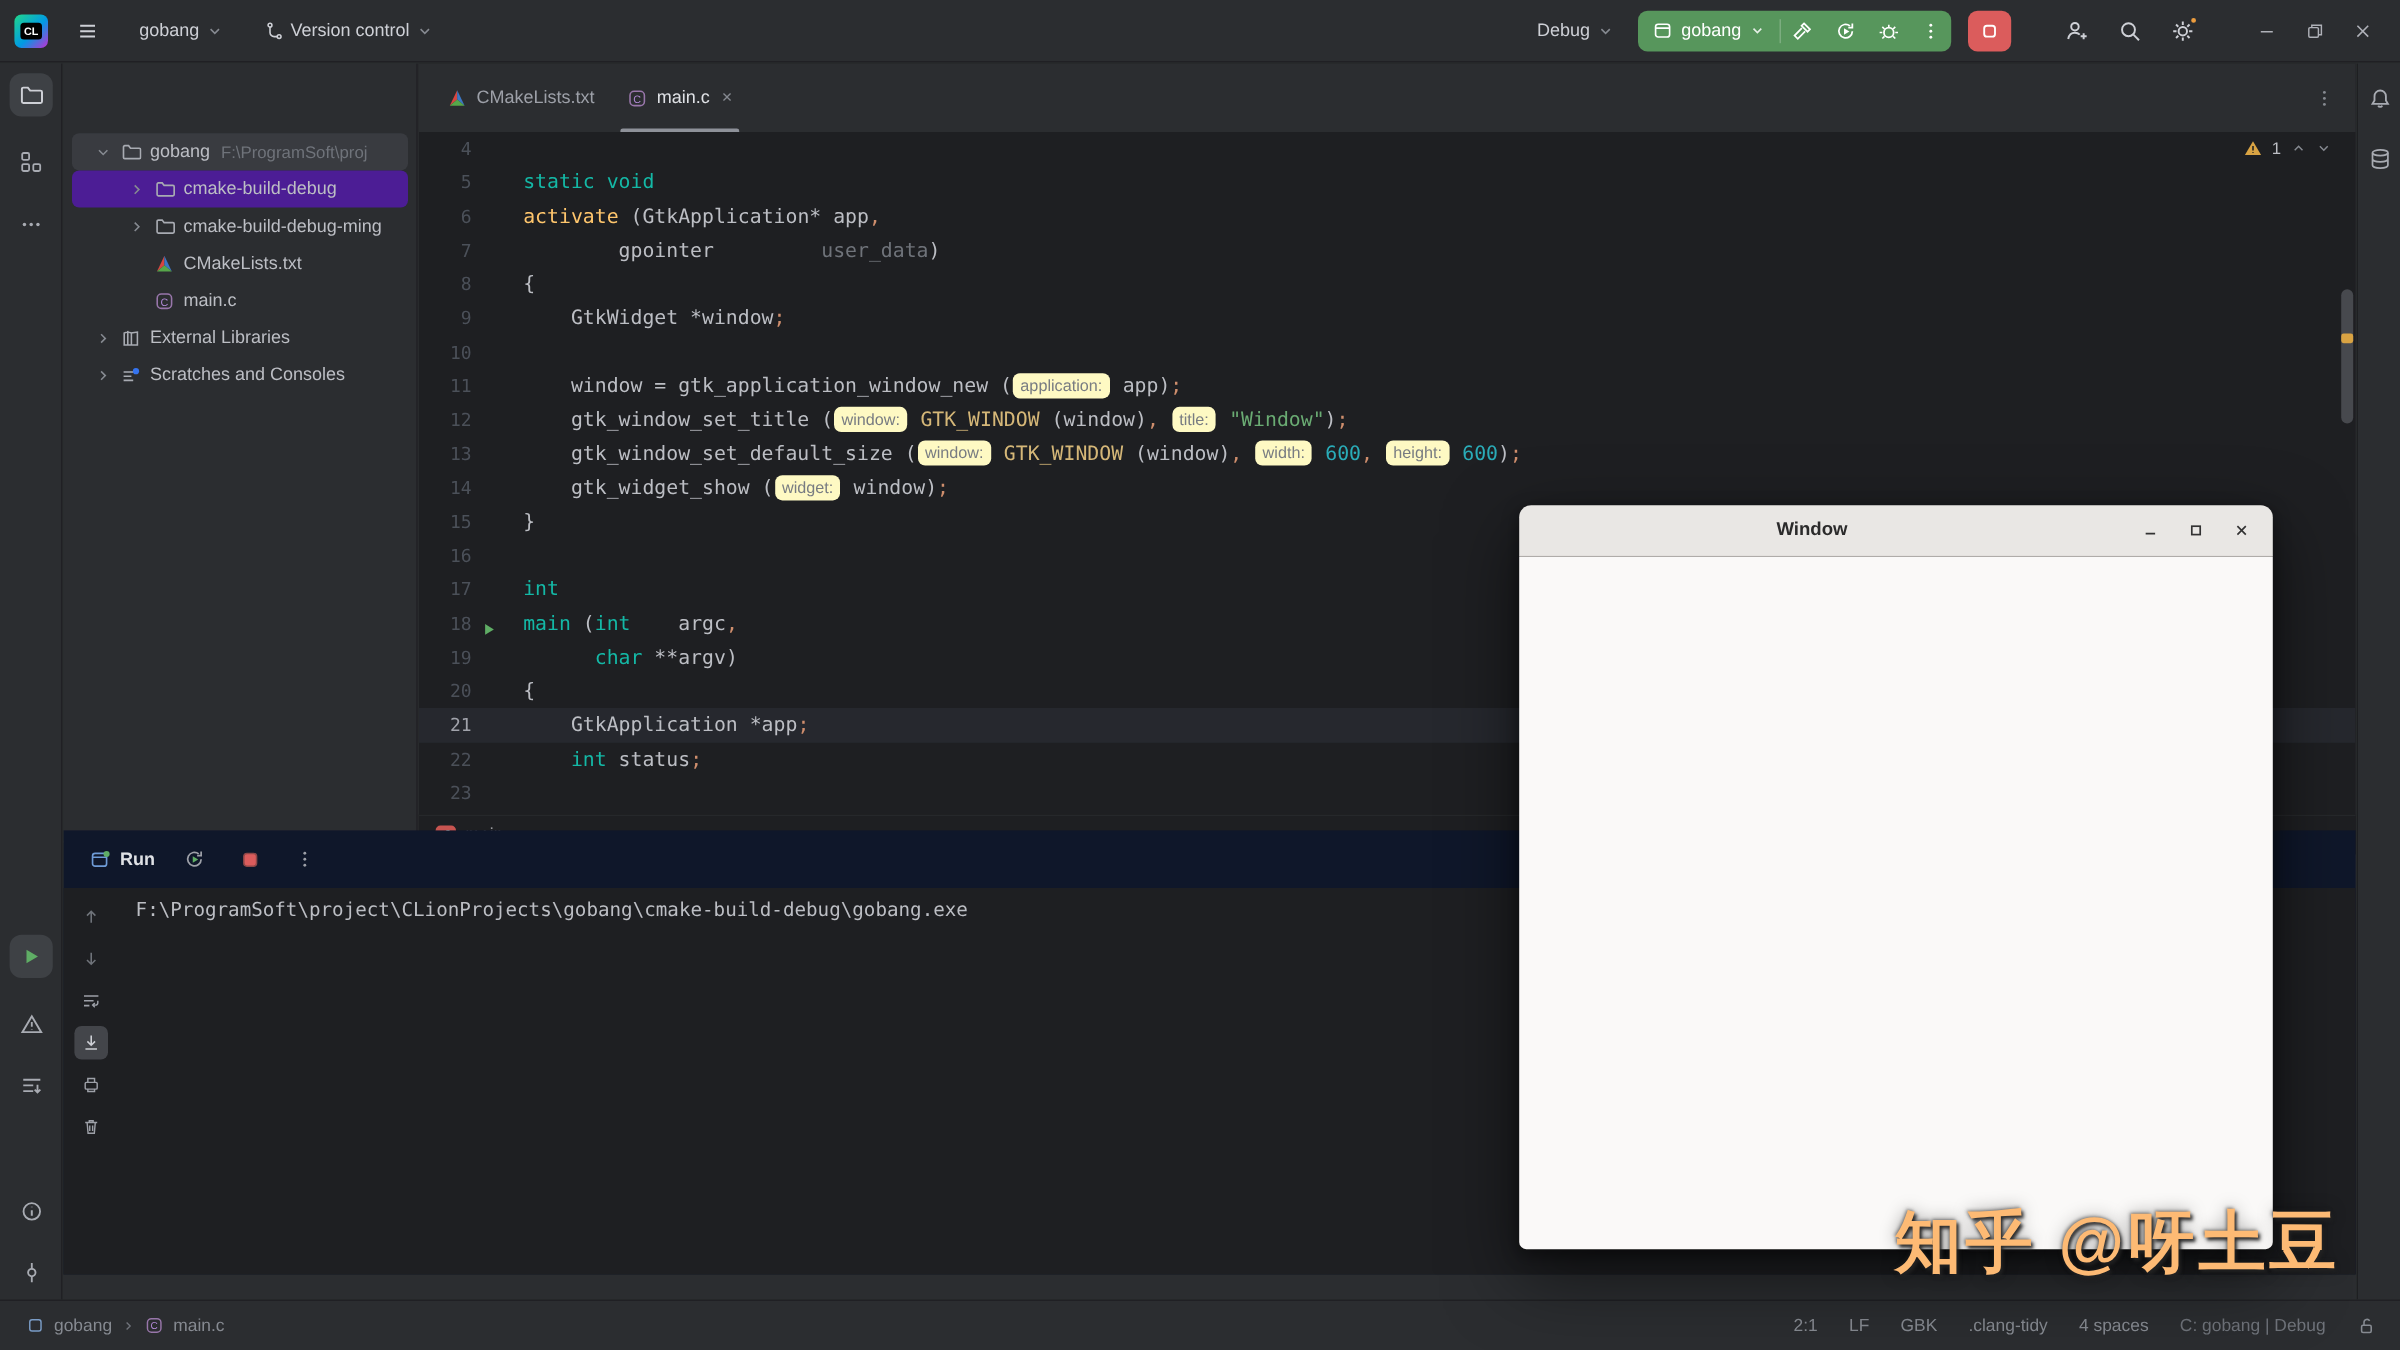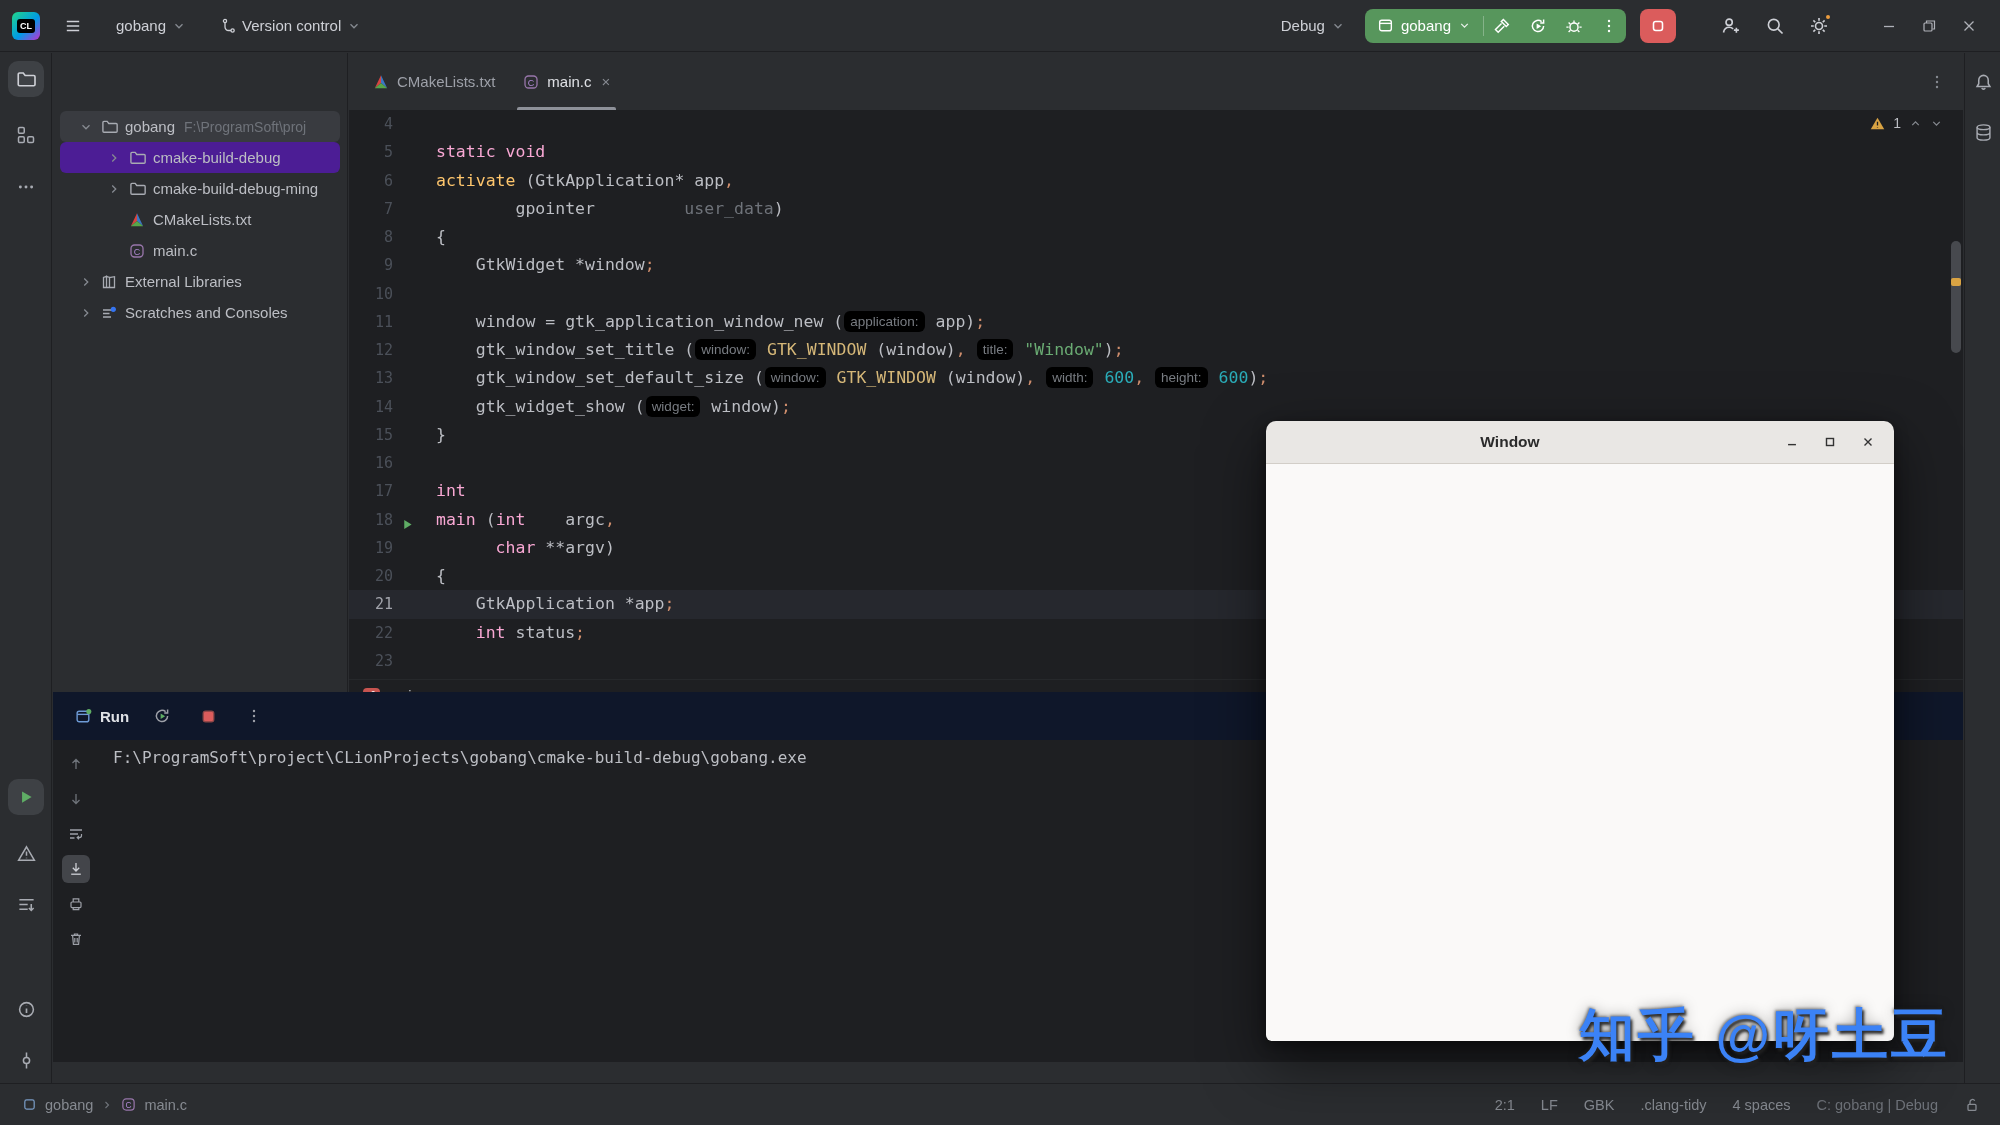--- a/index.html
+++ b/index.html
@@ -54,24 +54,24 @@
   .tab-close { color:#868A91; font-size:15px; margin-left:2px; }
   .tabbar-more { margin-left:auto; display:flex; align-items:center; padding-right:18px; }
 
   #code-area { position:absolute; left:0; top:57px; right:0; bottom:33px; overflow:hidden; }
   .cl { position:relative; height:28.25px; line-height:28.25px; font-family:"DejaVu Sans Mono", monospace; font-size:16.5px; white-space:pre; }
   .cl.current { background:#26282E; }
   .ln { position:absolute; left:0; top:0; width:44px; text-align:right; color:#4B5059; font-size:15px; }
   .cl.current .ln { color:#A1A3AB; }
   .gut-run { position:absolute; left:52px; top:6px; }
   .ct { padding-left:87px; display:block; }
-  .tok-t { color:#BCBEC4; } .tok-kw { color:#f9a8d4; } .tok-fn { color:#FFC66D; }
+  .tok-t { color:#BCBEC4; } .tok-kw { color:#14b8a6; } .tok-fn { color:#FFC66D; }
   .tok-p { color:#CF8E6D; } .tok-mc { color:#D5B778; } .tok-str { color:#6AAB73; }
   .tok-num { color:#2AACB8; } .tok-dim { color:#6F737A; }
-  .tok-inlay { display:inline-block; background:#000000; color:#787C82; border-radius:6px; padding:0 6px; margin:0 1px;
+  .tok-inlay { display:inline-block; background:#fef9c3; color:#787C82; border-radius:6px; padding:0 6px; margin:0 1px;
                font-size:13.5px; line-height:21px; vertical-align:1px; font-family:"Liberation Sans", sans-serif; }
 
   #inspections { position:absolute; right:20px; top:62px; display:flex; align-items:center; gap:8px; color:#BCBEC4; font-size:14px; }
   #v-scroll-track { position:absolute; right:2px; top:57px; width:12px; bottom:33px; }
   #v-scroll-thumb { position:absolute; right:0; top:131px; width:10px; height:112px; background:#47494E; border-radius:5px; }
   #stripe-warn { position:absolute; right:0; top:168px; width:10px; height:8px; background:#D9A343; border-radius:2px; }
 
   #breadcrumbs { position:absolute; left:0; right:0; bottom:0; height:33px; background:#1E1F22; border-top:1px solid #26282B;
                  display:flex; align-items:center; padding-left:14px; gap:8px; }
   .f-badge { width:17px; height:17px; border-radius:4px; background:#C75450; color:#fff; font-size:12px; font-style:italic;
@@ -105,21 +105,21 @@
   #gtk-window { position:absolute; left:1266px; top:421px; width:628px; height:620px; border-radius:10px 10px 6px 6px;
                 box-shadow:0 22px 60px rgba(0,0,0,0.55), 0 4px 14px rgba(0,0,0,0.4); z-index:40; }
   .gtk-titlebar { height:43px; background:#E9E7E4; border-bottom:1px solid #D2CEC8; border-radius:10px 10px 0 0;
                   position:relative; display:flex; align-items:center; }
   .gtk-title { position:absolute; left:0; right:140px; text-align:center; color:#2B2B2B; font-size:15.5px; font-weight:bold; }
   .gtk-btns { position:absolute; right:14px; display:flex; gap:14px; }
   .gtk-btn { width:24px; height:24px; display:flex; align-items:center; justify-content:center; color:#333; }
   .gtk-body { height:577px; background:#FAF9F8; border-radius:0 0 6px 6px; }
 
   
-  #watermark { position:absolute; right:50px; top:998px; z-index:60; font-size:56px; font-weight:bold; color:#3b82f6;
+  #watermark { position:absolute; right:50px; top:998px; z-index:60; font-size:56px; font-weight:bold; color:#fdba74;
                letter-spacing:3px; text-shadow:2px 3px 3px rgba(35,35,35,0.95), -1px -1px 3px rgba(35,35,35,0.55), 0 0 14px rgba(0,0,0,0.4);
                font-family:"Liberation Sans", sans-serif; white-space:nowrap; }
 </style>
 </head>
 <body>
 
 <div id="stage">
 
   <header id="titlebar">
     <div class="tb-left">

